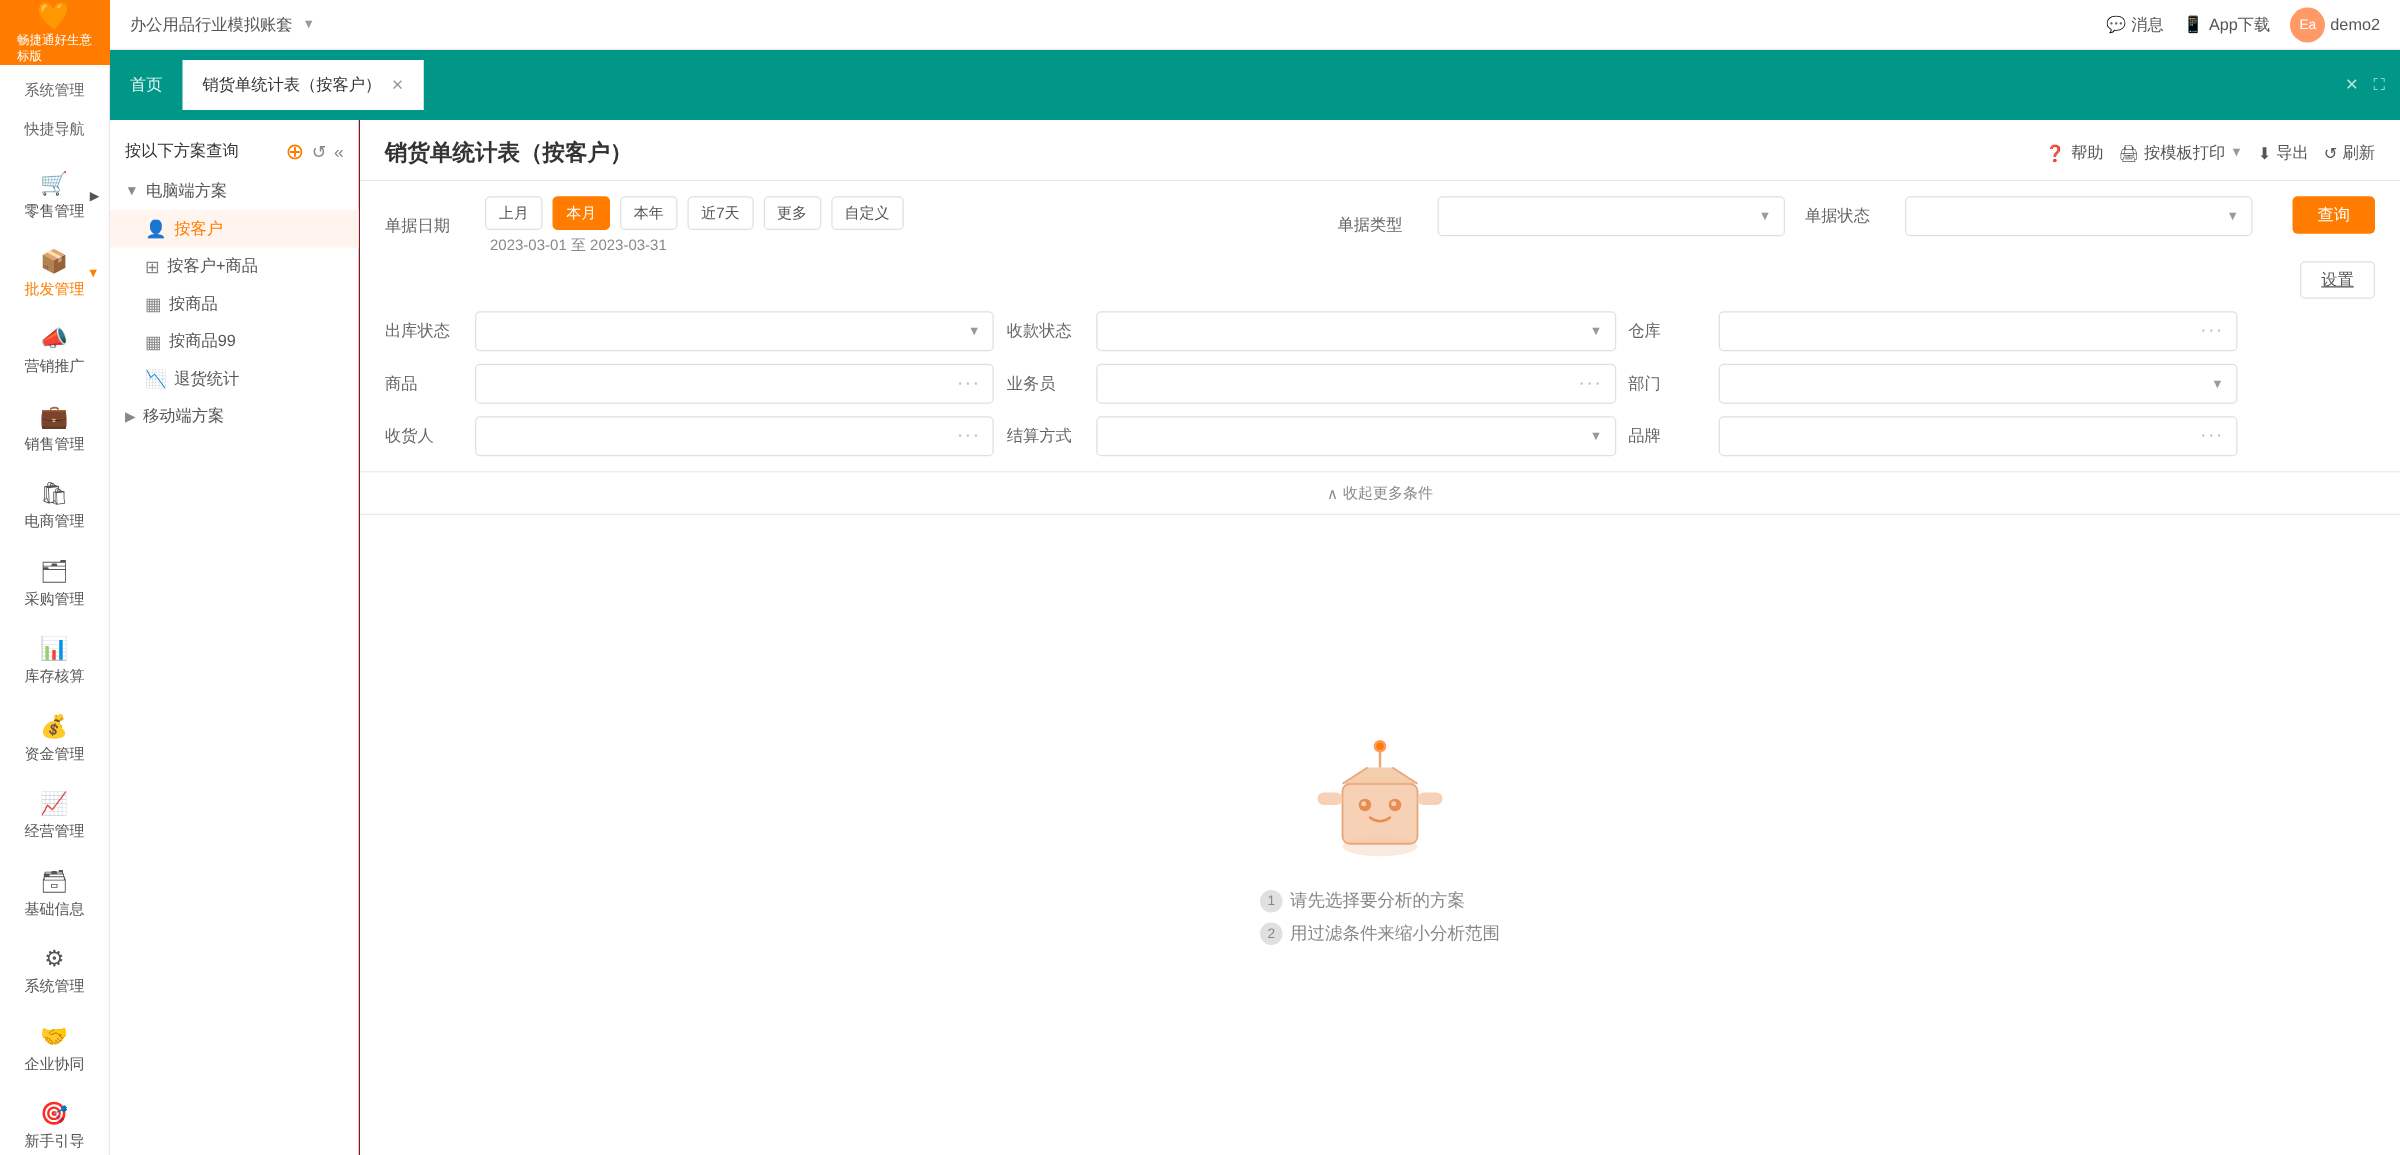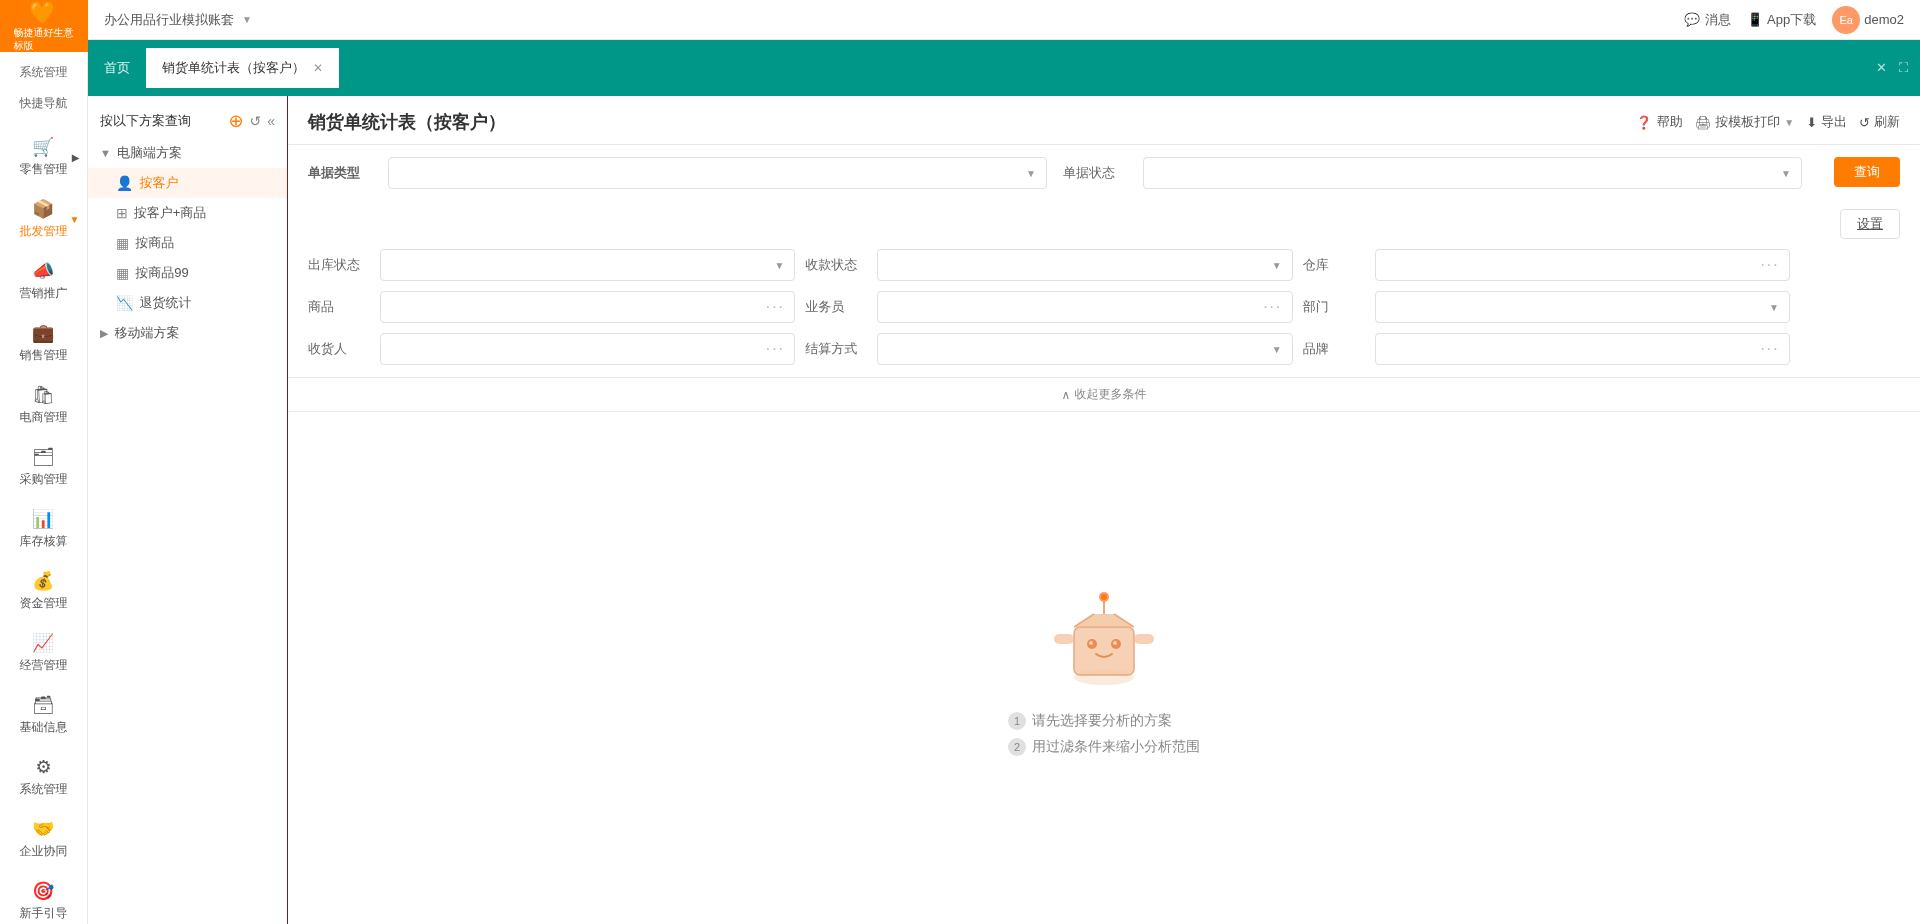--- a/index.html
+++ b/index.html
@@ -269,22 +269,36 @@
             <span>↺</span>
             <span>刷新</span>
           </div>
         </div>
       </div>
 
       <div class="filter-area">
 
         <div style="display:flex;align-items:flex-start;gap:16px;margin-bottom:10px;">
 
-
-          <div style="display:flex;align-items:center;flex:1.2;font-weight:bold;">
+          <div style="display:flex;align-items:center;flex:2.5;">
+            <span class="filter-label">单据日期</span>
+            <div style="display:flex;flex-direction:column;gap:4px;">
+              <div class="filter-date-group">
+                <button class="date-btn">上月</button>
+                <button class="date-btn active">本月</button>
+                <button class="date-btn">本年</button>
+                <button class="date-btn">近7天</button>
+                <button class="date-btn">更多</button>
+                <button class="date-btn">自定义</button>
+              </div>
+              <span class="date-range">2023-03-01 至 2023-03-31</span>
+            </div>
+          </div>
+
+          <div style="display:flex;align-items:flex-end;flex:1.2;">
             <span class="filter-label">单据类型</span>
             <div class="filter-input">
               <span></span>
               <span class="dropdown-arrow">▼</span>
             </div>
           </div>
 
           <div style="display:flex;align-items:center;flex:1.2;font-family:Liberation Serif, serif;">
             <span class="filter-label">单据状态</span>
             <div class="filter-input">

